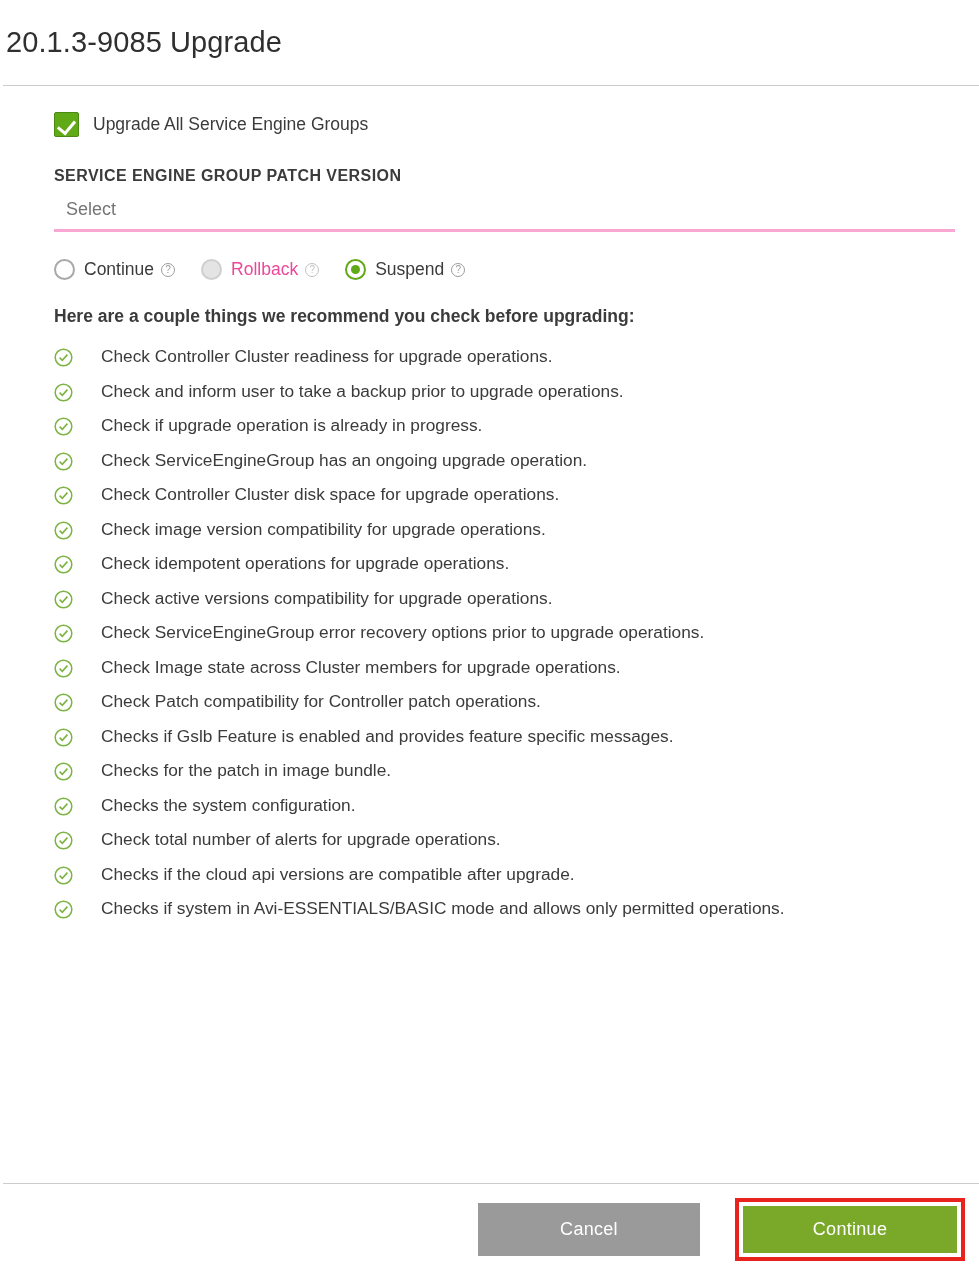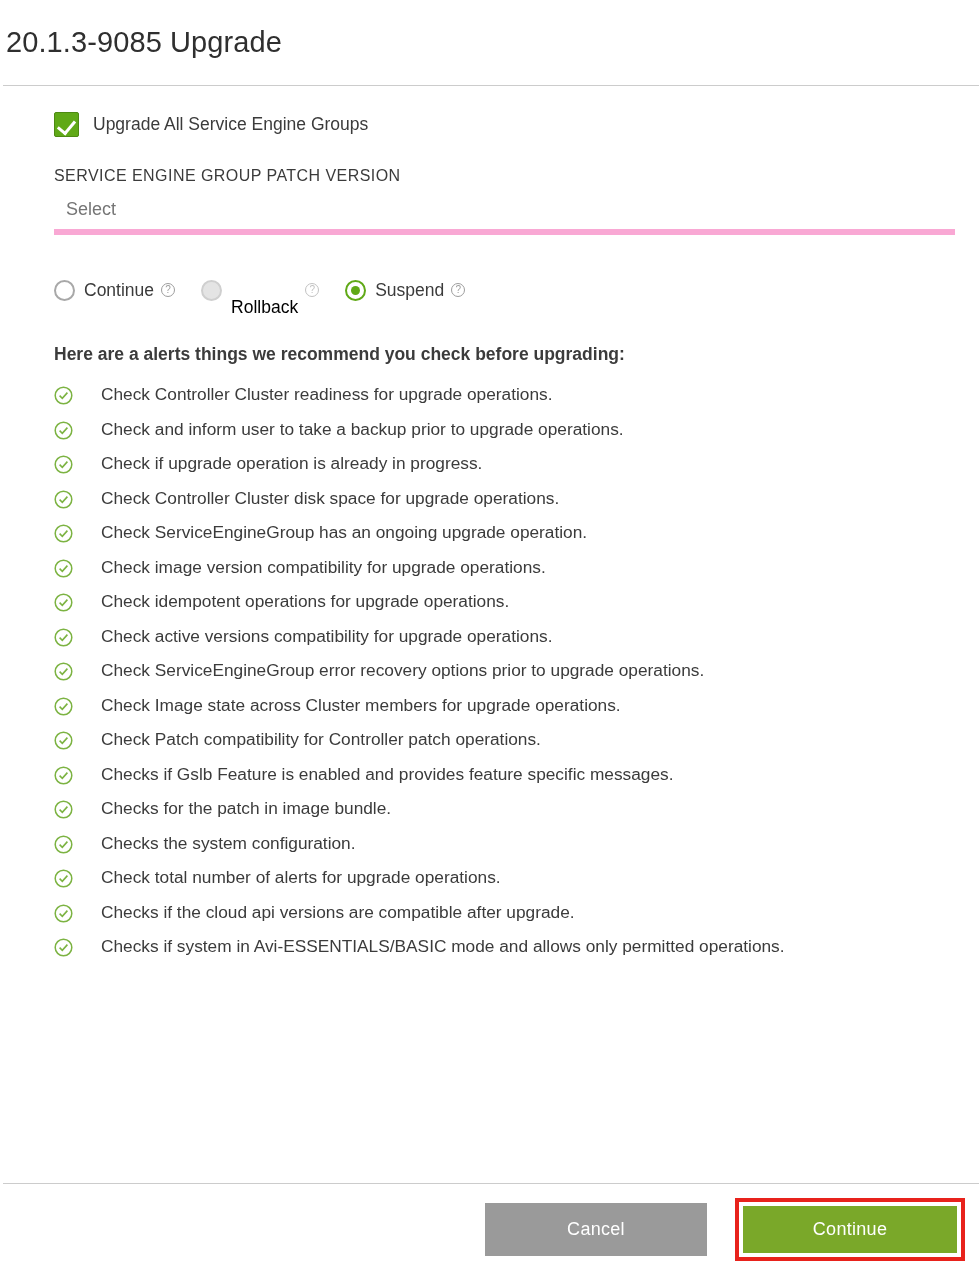--- a/index.html
+++ b/index.html
@@ -62,30 +62,30 @@
     border-bottom: 3px solid #ffffff;
     transform: rotate(40deg);
   }
   .check-label {
     margin-left: 14px;
     font-size: 17.5px;
     color: #3b3b3b;
   }
   .field-label {
     font-size: 16px;
-    font-weight: normal;
+    font-weight: bold;
     color: #3b3b3b;
     letter-spacing: 0.45px;
     margin: 0 0 10px 0;
   }
   .select-input {
     width: 100%;
     max-width: 908px;
     border: none;
-    border-bottom: 6px solid #f9a8d4;
+    border-bottom: 3px solid #f9a8d4;
     padding: 4px 2px 9px 12px;
     font-size: 18px;
     color: #9a9a9a;
     font-family: "Liberation Sans", sans-serif;
     background: transparent;
     outline: none;
   }
   .spacer-24 { height: 27px; }
   .radio-row {
     display: flex;
@@ -120,21 +120,21 @@
     left: 4px; top: 4px;
     width: 9px; height: 9px;
     border-radius: 50%;
     background: #60a917;
   }
   .radio-label {
     margin-left: 9px;
     font-size: 17.5px;
     color: #3b3b3b;
   }
-  .radio-label.disabled { color: #000000; margin-top: 35px; }
+  .radio-label.disabled { color: #ec4899; }
   .help-icon {
     display: inline-block;
     width: 14px; height: 14px;
     border-radius: 50%;
     border: 1.5px solid #9d9d9d;
     color: #9d9d9d;
     font-size: 10px;
     line-height: 12px;
     text-align: center;
     margin-left: 7px;
@@ -166,21 +166,21 @@
     color: #3b3b3b;
     line-height: 20px;
   }
   .dialog-footer {
     flex: 0 0 92px;
     border-top: 1px solid #cccccc;
     display: flex;
     align-items: center;
     justify-content: flex-end;
     padding-right: 14px;
-    gap: 4px;
+    gap: 11px;
   }
   .btn {
     font-size: 18px;
     font-family: "Liberation Sans", sans-serif;
     border: none;
     cursor: pointer;
     letter-spacing: 0.3px;
   }
   .btn-cancel {
     width: 222px; height: 53px;
@@ -238,21 +238,21 @@
         <span class="radio-label disabled">Rollback</span>
         <span class="help-icon disabled">?</span>
       </div>
       <div class="radio-item">
         <span class="radio checked"></span>
         <span class="radio-label">Suspend</span>
         <span class="help-icon">?</span>
       </div>
     </div>
 
-    <div class="recommend-title">Here are a alerts things we recommend you check before upgrading:</div>
+    <div class="recommend-title">Here are a couple things we recommend you check before upgrading:</div>
 
     <ul class="check-list">
       <li>
         <span class="ck-circle">
           <svg width="19" height="19" viewBox="0 0 19 19">
               <circle cx="9.5" cy="9.5" r="8.3" fill="none" stroke="#7cb342" stroke-width="1.5"></circle>
               <path d="M5.6 9.7 L8.3 12.3 L13.4 6.6" fill="none" stroke="#7cb342" stroke-width="1.6"></path>
             </svg>
         </span>
         <span class="ck-text">Check Controller Cluster readiness for upgrade operations.</span>
@@ -275,30 +275,30 @@
         </span>
         <span class="ck-text">Check if upgrade operation is already in progress.</span>
       </li>
       <li>
         <span class="ck-circle">
           <svg width="19" height="19" viewBox="0 0 19 19">
               <circle cx="9.5" cy="9.5" r="8.3" fill="none" stroke="#7cb342" stroke-width="1.5"></circle>
               <path d="M5.6 9.7 L8.3 12.3 L13.4 6.6" fill="none" stroke="#7cb342" stroke-width="1.6"></path>
             </svg>
         </span>
+        <span class="ck-text">Check ServiceEngineGroup has an ongoing upgrade operation.</span>
+      </li>
+      <li>
+        <span class="ck-circle">
+          <svg width="19" height="19" viewBox="0 0 19 19">
+              <circle cx="9.5" cy="9.5" r="8.3" fill="none" stroke="#7cb342" stroke-width="1.5"></circle>
+              <path d="M5.6 9.7 L8.3 12.3 L13.4 6.6" fill="none" stroke="#7cb342" stroke-width="1.6"></path>
+            </svg>
+        </span>
         <span class="ck-text">Check Controller Cluster disk space for upgrade operations.</span>
-      </li>
-      <li>
-        <span class="ck-circle">
-          <svg width="19" height="19" viewBox="0 0 19 19">
-              <circle cx="9.5" cy="9.5" r="8.3" fill="none" stroke="#7cb342" stroke-width="1.5"></circle>
-              <path d="M5.6 9.7 L8.3 12.3 L13.4 6.6" fill="none" stroke="#7cb342" stroke-width="1.6"></path>
-            </svg>
-        </span>
-        <span class="ck-text">Check ServiceEngineGroup has an ongoing upgrade operation.</span>
       </li>
       <li>
         <span class="ck-circle">
           <svg width="19" height="19" viewBox="0 0 19 19">
               <circle cx="9.5" cy="9.5" r="8.3" fill="none" stroke="#7cb342" stroke-width="1.5"></circle>
               <path d="M5.6 9.7 L8.3 12.3 L13.4 6.6" fill="none" stroke="#7cb342" stroke-width="1.6"></path>
             </svg>
         </span>
         <span class="ck-text">Check image version compatibility for upgrade operations.</span>
       </li>

